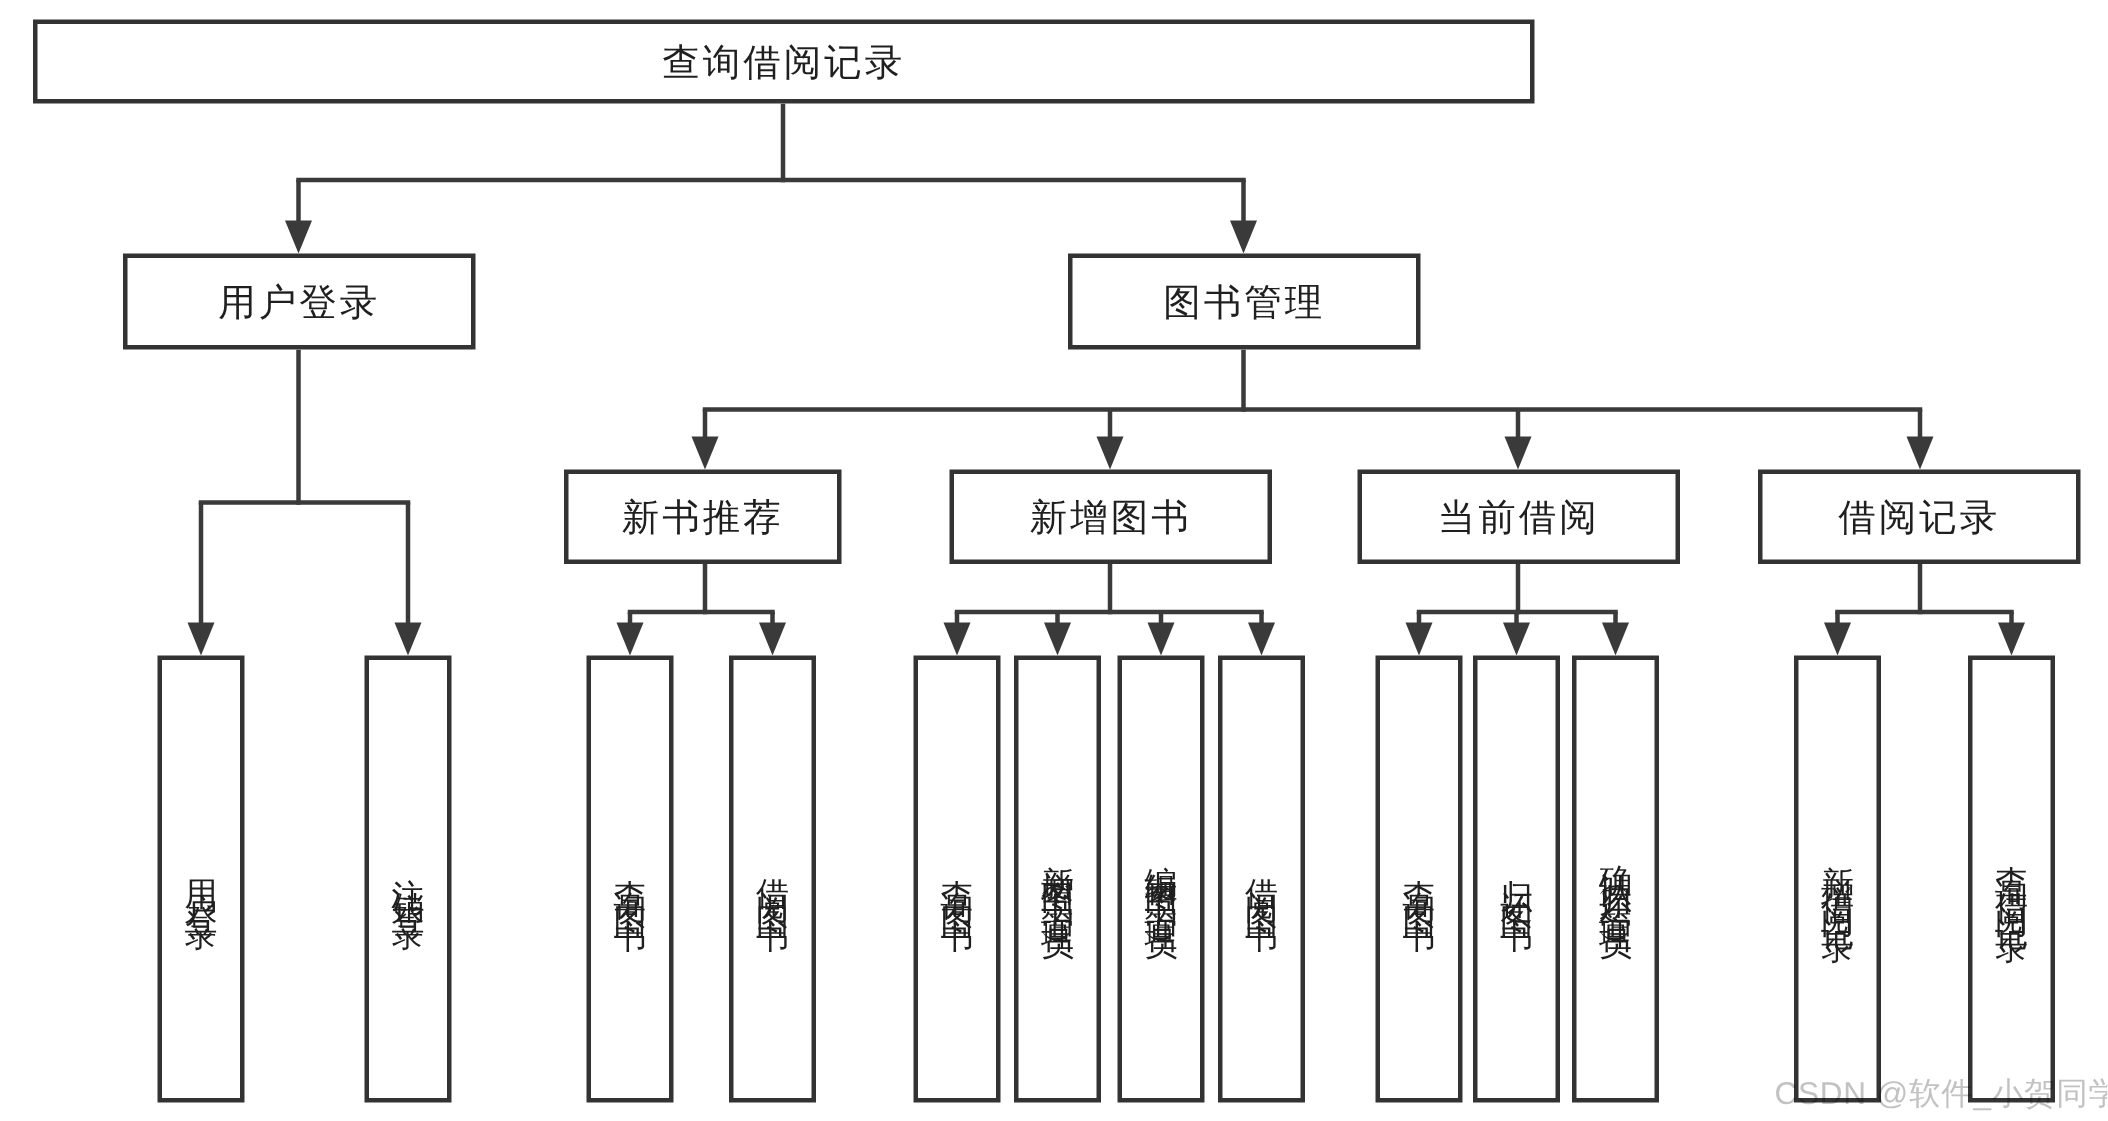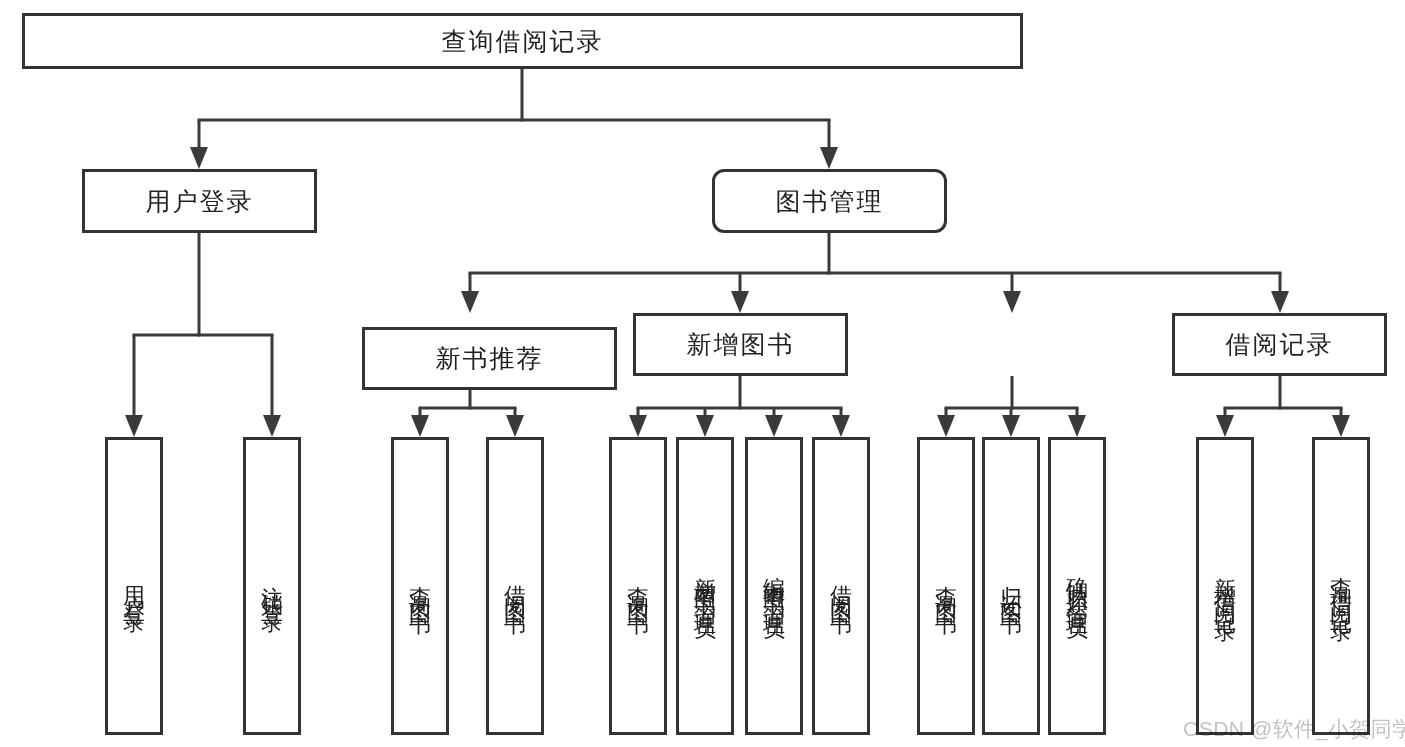--- a/index.html
+++ b/index.html
@@ -41,22 +41,22 @@
     font-size: 22px;
     letter-spacing: 9px;
     top: 437px;
     width: 58px;
     height: 298px;
   }
   .vbox.tight { letter-spacing: 6px; }
   
   #root-box   { left: 22px;  top: 13px;  width: 1001px; height: 56px; }
   #n-user     { left: 82px;  top: 169px; width: 235px;  height: 64px; }
-  #n-mgmt     { left: 712px; top: 169px; width: 235px;  height: 64px; border-radius: 12px; }
-  #n-rec      { left: 362px; top: 313px; width: 255px;  height: 63px; margin-top: 14px; }
+  #n-mgmt     { left: 712px; top: 169px; width: 235px;  height: 64px; }
+  #n-rec      { left: 376px; top: 313px; width: 185px;  height: 63px; }
   #n-borrow   { left: 633px; top: 313px; width: 215px;  height: 63px; }
   #n-current  { left: 905px; top: 313px; width: 215px;  height: 63px; }
   #n-records  { left: 1172px;top: 313px; width: 215px;  height: 63px; }
   #l-ulogin   { left: 105px; }
   #l-logout   { left: 243px; }
   #l-rec-q    { left: 391px; }
   #l-rec-b    { left: 486px; }
   #l-bb-q     { left: 609px; }
   #l-bb-add   { left: 676px; }
   #l-bb-edit  { left: 745px; }
@@ -145,20 +145,21 @@
     <polygon points="1332,415 1350,415 1341,437"></polygon>
   </svg>
 
   <div id="root-box" class="hbox">查询借阅记录</div>
 
   <div id="n-user" class="hbox">用户登录</div>
   <div id="n-mgmt" class="hbox">图书管理</div>
 
   <div id="n-rec" class="hbox">新书推荐</div>
   <div id="n-borrow" class="hbox">新增图书</div>
+  <div id="n-current" class="hbox">当前借阅</div>
   <div id="n-records" class="hbox">借阅记录</div>
 
   <div id="l-ulogin" class="vbox">用户登录</div>
   <div id="l-logout" class="vbox">注销登录</div>
 
   <div id="l-rec-q" class="vbox">查询图书</div>
   <div id="l-rec-b" class="vbox">借阅图书</div>
 
   <div id="l-bb-q" class="vbox">查询图书</div>
   <div id="l-bb-add" class="vbox tight">新增图书（管理员）</div>

